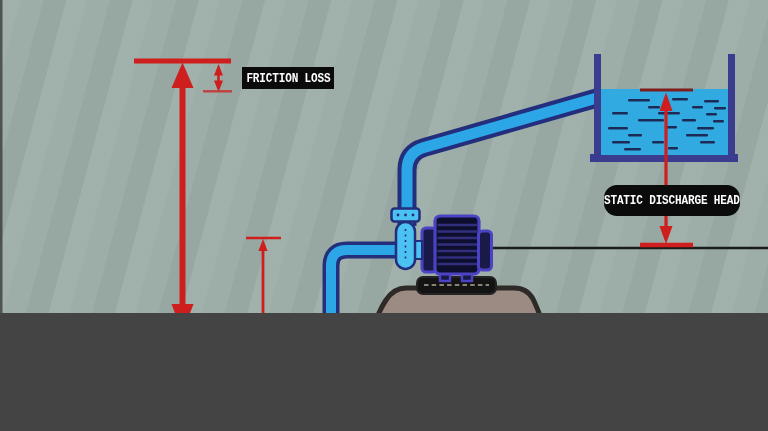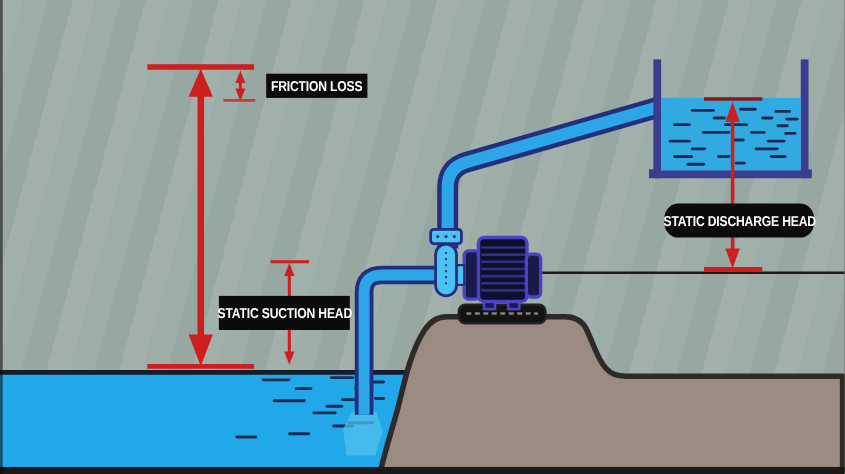--- a/index.html
+++ b/index.html
@@ -7,25 +7,25 @@
     --pipe-fill:#2da6e8; --pipe-outline:#232e7d; --fitting:#4cc2f2;
     --tank-wall:#393c8f; --motor-outline:#4c43c4; --motor-body:#0e0e2e;
     --motor-cap:#1a1a4a; --fin:#32307e; --ground:#9c8b82; --ground-outline:#2e2a28;
     --annotation-red:#ce1e1e; --annotation-dark-red:#7e1d1d; --annotation-soft-red:#c04040;
     --label-bg:#0b0b0b; --label-text:#ffffff; --datum:#1b1b1b; --ripple:#1c2b55;
     --pad:#131313; --pad-dash:#8a8272; --surface-line:#151d2b; --bottom-strip:#191919;
     --splash:#56c3ef;
   }
   html,body{margin:0;padding:0;background:#444;}
   #canvas{
-    position:relative; width:768px; height:431px; overflow:hidden;
+    position:relative; width:768px; height:313px; overflow:hidden;
     background:
       repeating-linear-gradient(105deg, rgba(255,255,255,.045) 0 20px, rgba(255,255,255,0) 20px 42px, rgba(0,0,0,.035) 42px 64px),
       var(--background);
-    font-family:Liberation Sans, sans-serif;
+    font-family:Liberation Mono, monospace;
   }
   #diagram-svg{position:absolute;left:0;top:0;width:768px;height:431px;}
   .label{
     position:absolute; background:var(--label-bg); color:var(--label-text);
     display:flex; align-items:center; justify-content:center;
     font-weight:bold; font-size:13px; overflow:visible;
   }
   .label span{white-space:nowrap; transform:scaleX(.85); letter-spacing:-.2px;}
   .lbl-friction{left:242px; top:67px; width:92px; height:22px;}
   .lbl-tdh{left:117px; top:170px; width:121px; height:29px;}
@@ -163,19 +163,16 @@
         <path d="M666,92.5 L659.5,111 L672.5,111 Z" fill="var(--annotation-red)"></path>
         <path d="M666,244 L659.5,226 L672.5,226 Z" fill="var(--annotation-red)"></path>
         <line x1="640" y1="245" x2="693" y2="245" stroke="var(--annotation-red)" stroke-width="4.4"></line>
       </g>
     </g>
   </svg>
 
   <div class="label lbl-friction">
     <span>FRICTION LOSS</span>
   </div>
-  <div class="label lbl-suction">
-    <span>STATIC SUCTION HEAD</span>
-  </div>
   <div class="label lbl-discharge">
     <span>STATIC DISCHARGE HEAD</span>
   </div>
 </div>
 
 </body></html>

